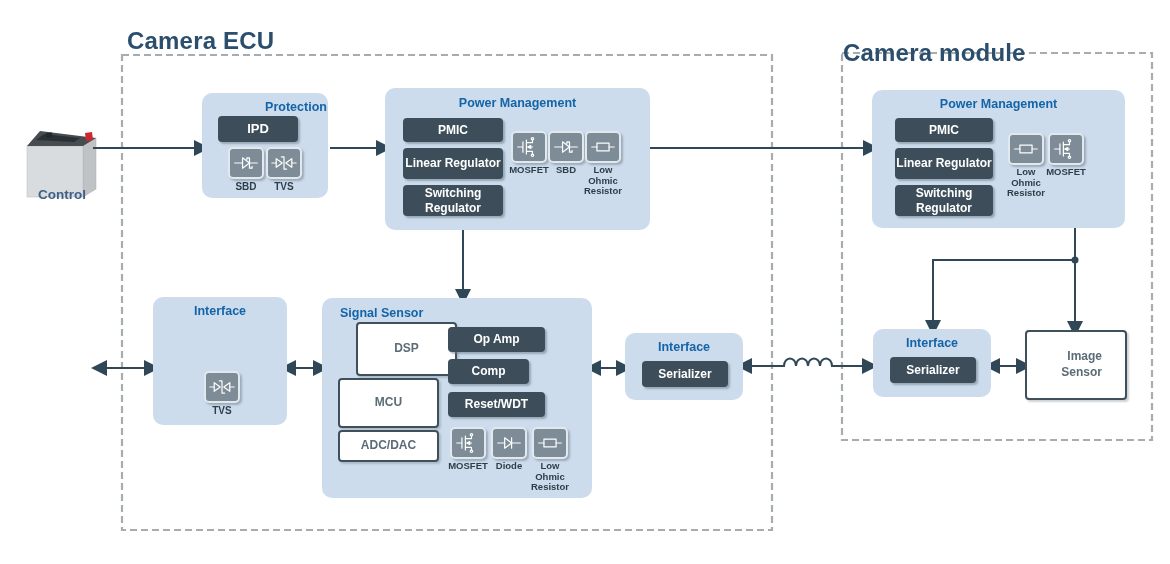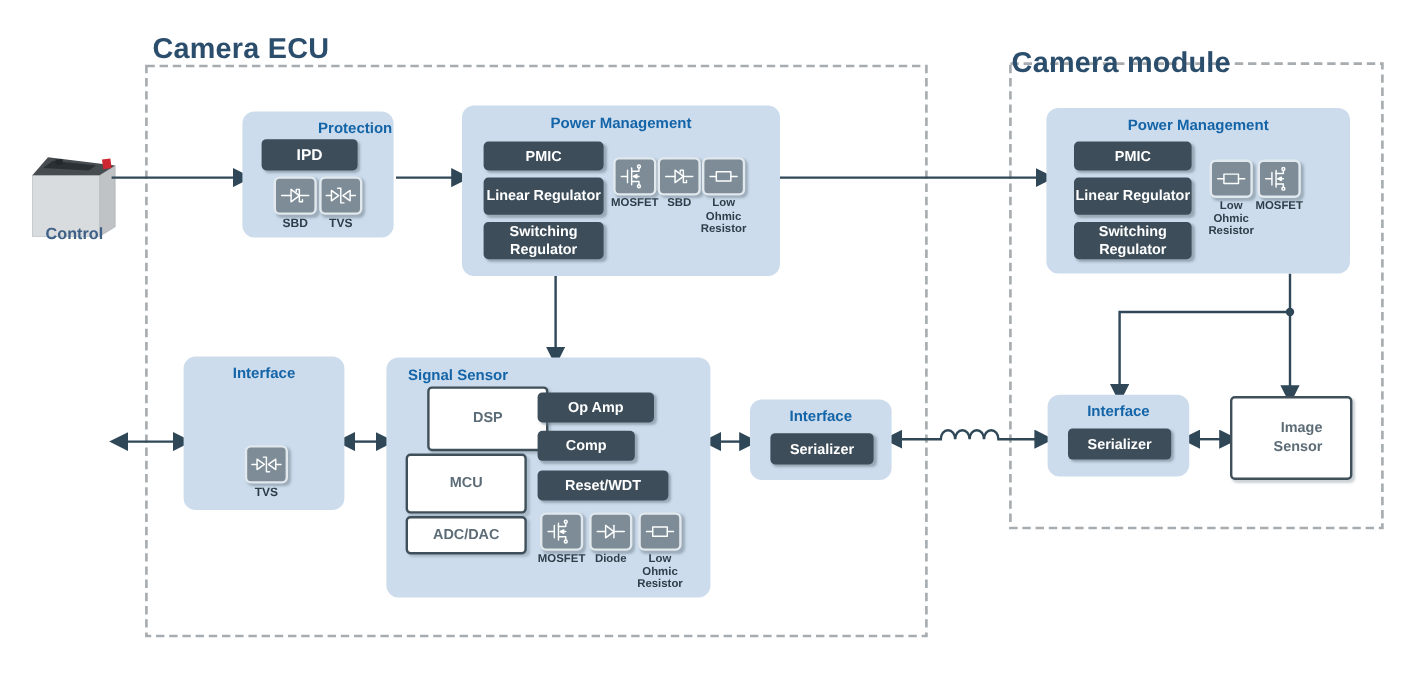--- a/index.html
+++ b/index.html
@@ -121,21 +121,21 @@
   <div class="icon-label" style="left:541px;top:165px;width:50px;">SBD</div>
   <div class="icon-label" style="left:581px;top:165px;width:44px;">Low Ohmic Resistor</div>
 
   <div class="panel" style="left:322px;top:298px;width:270px;height:200px;"></div>
   <div class="p-title left" style="left:340px;top:306px;">Signal Sensor</div>
   <div class="white-box" style="left:338px;top:322px;width:97px;height:50px;margin-left:18px;">DSP</div>
   <div class="white-box" style="left:338px;top:378px;width:97px;height:46px;">MCU</div>
   <div class="white-box" style="left:338px;top:430px;width:97px;height:28px;">ADC/DAC</div>
   <div class="dark-btn" style="left:448px;top:327px;width:97px;height:25px;">Op Amp</div>
   <div class="dark-btn" style="left:448px;top:359px;width:81px;height:25px;">Comp</div>
-  <div class="dark-btn" style="left:448px;top:392px;width:109px;height:25px;">Reset/WDT</div>
+  <div class="dark-btn" style="left:448px;top:392px;width:97px;height:25px;">Reset/WDT</div>
   <div class="icon-box" style="left:450px;top:427px;">
     <svg viewBox="0 0 32 30">
         <path d="M3 15 H9 M9 9 V21 M13 7 V23"></path>
         <path d="M13 10 H20 V7 M13 20 H20 V23 M20 15 H15"></path>
         <circle cx="20" cy="5.5" r="1.4"></circle>
         <circle cx="20" cy="24.5" r="1.4"></circle>
         <path d="M18 13.4 L14.6 15 L18 16.6 Z" fill="#fdfefe"></path>
       </svg>
   </div>
   <div class="icon-box" style="left:491px;top:427px;">

